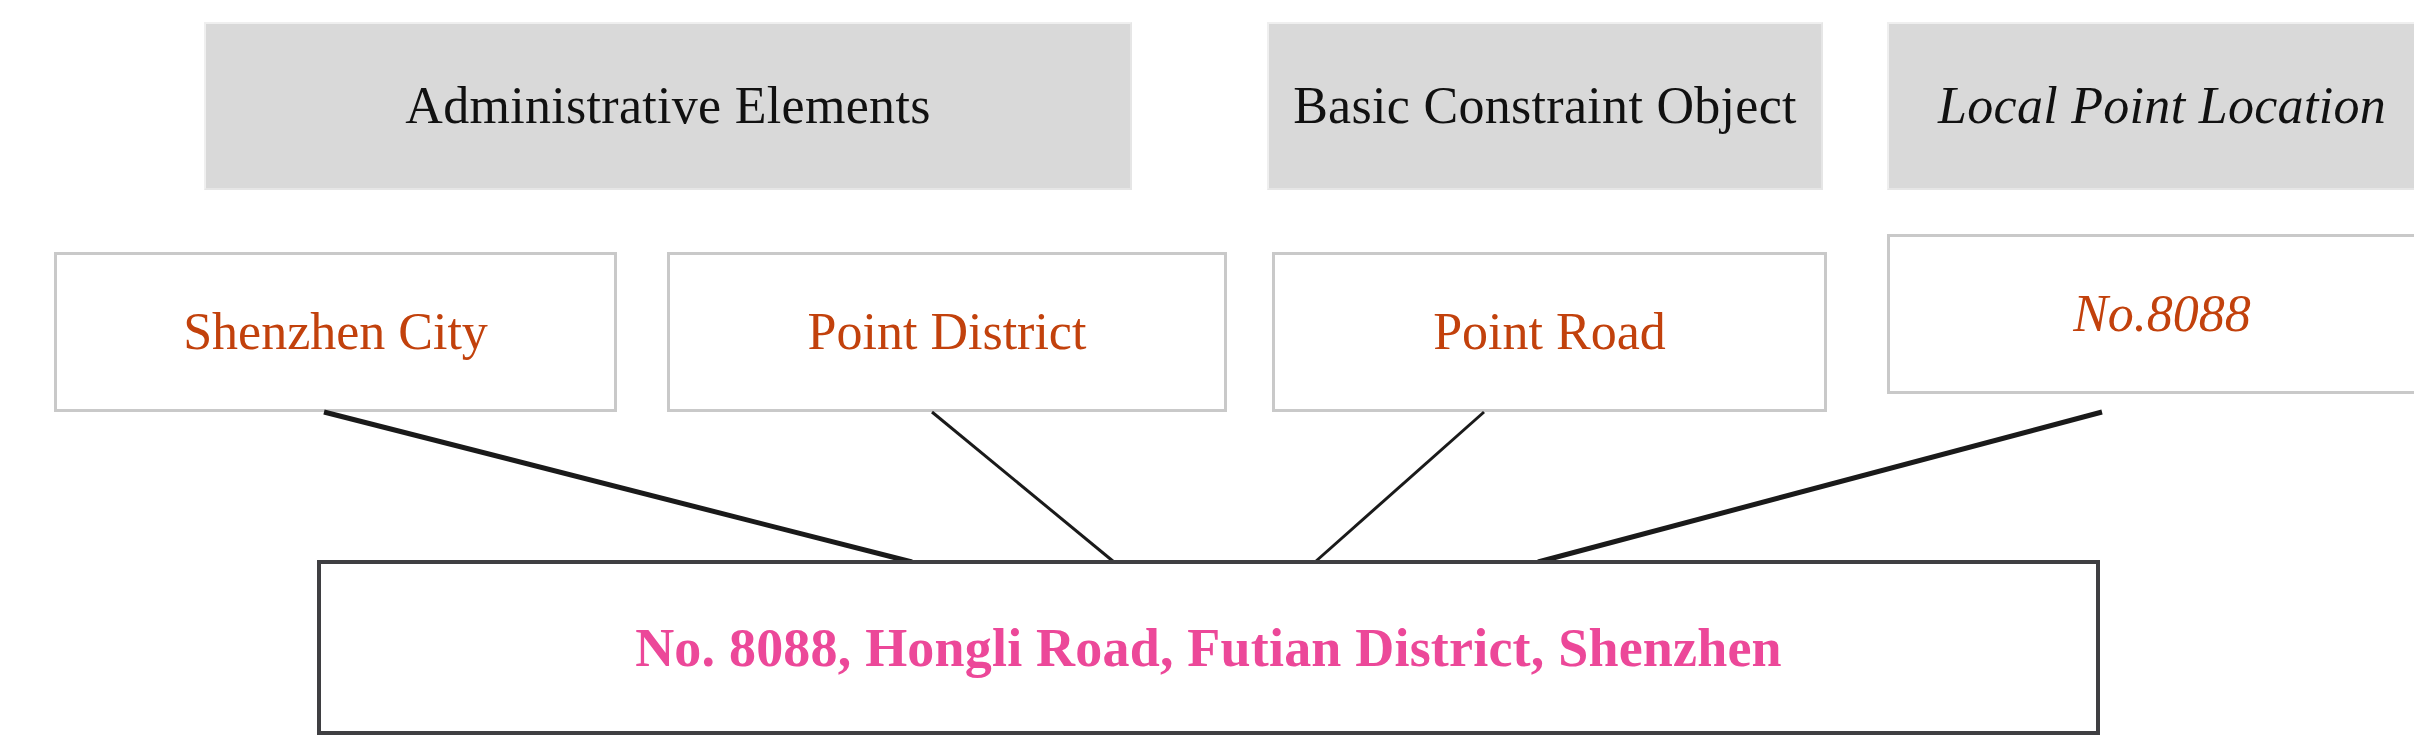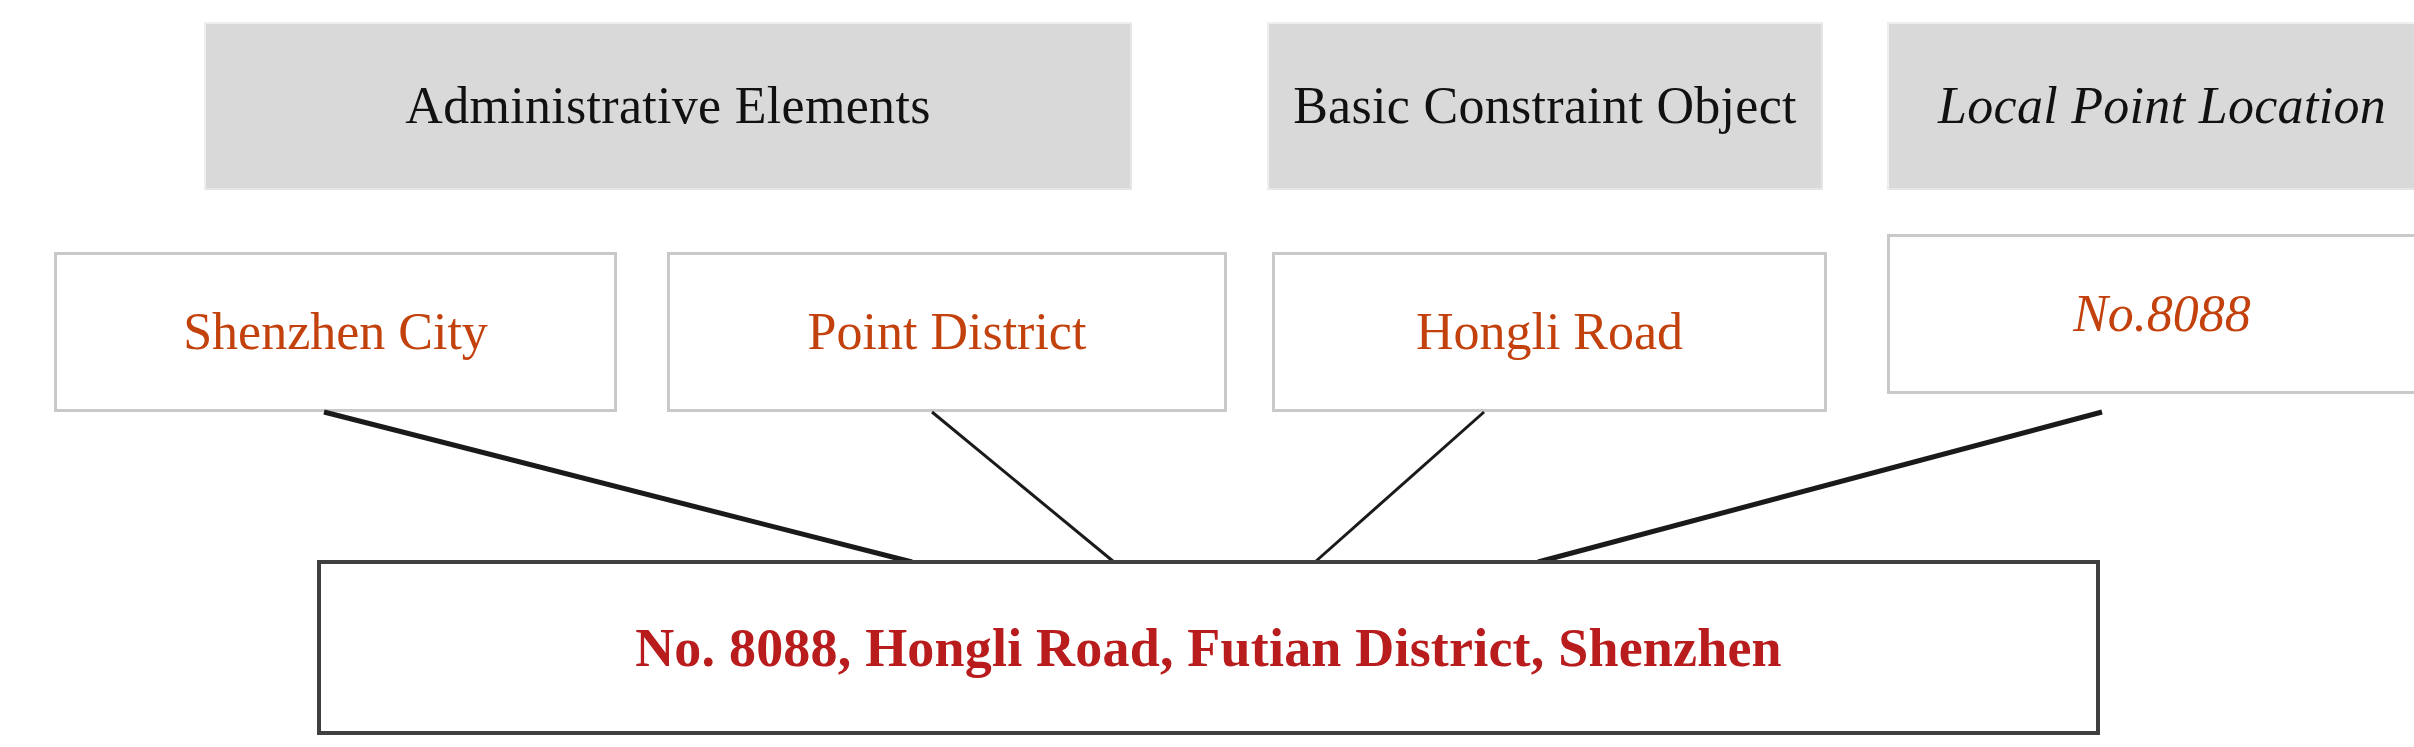--- a/index.html
+++ b/index.html
@@ -48,21 +48,21 @@
   }
   .result-box {
     position: absolute;
     background: #ffffff;
     border: 4px solid #3f3f42;
     box-sizing: border-box;
     display: flex;
     align-items: center;
     justify-content: center;
     text-align: center;
-    color: #b91c1c;
+    color: #ec4899;
     font-size: 54px;
     font-weight: bold;
     letter-spacing: 0.2px;
   }
   #connectors {
     position: absolute;
     left: 0;
     top: 0;
     width: 2414px;
     height: 747px;
@@ -88,21 +88,21 @@
     <span>Local Point Location</span>
   </div>
 
   <div class="elem-box" id="elem-0" style="left: 22px; top: 252px; width: 563px; height: 160px;">
     <span>Shenzhen City</span>
   </div>
   <div class="elem-box" id="elem-1" style="left: 635px; top: 252px; width: 560px; height: 160px;">
     <span>Point District</span>
   </div>
   <div class="elem-box" id="elem-2" style="left: 1240px; top: 252px; width: 555px; height: 160px;">
-    <span>Hongli Road</span>
+    <span>Point Road</span>
   </div>
   <div class="elem-box" id="elem-3" style="left: 1855px; top: 234px; width: 550px; height: 160px; font-style: italic;">
     <span>No.8088</span>
   </div>
 
   <svg id="connectors" viewBox="0 0 2414 747">
       <line x1="292" y1="412" x2="880" y2="562" stroke-width="5" class="conn-line"></line>
       <line x1="900" y1="412" x2="1082" y2="562" stroke-width="3" class="conn-line"></line>
       <line x1="1452" y1="412" x2="1283" y2="562" stroke-width="3" class="conn-line"></line>
       <line x1="2070" y1="412" x2="1506" y2="562" stroke-width="5" class="conn-line"></line>

